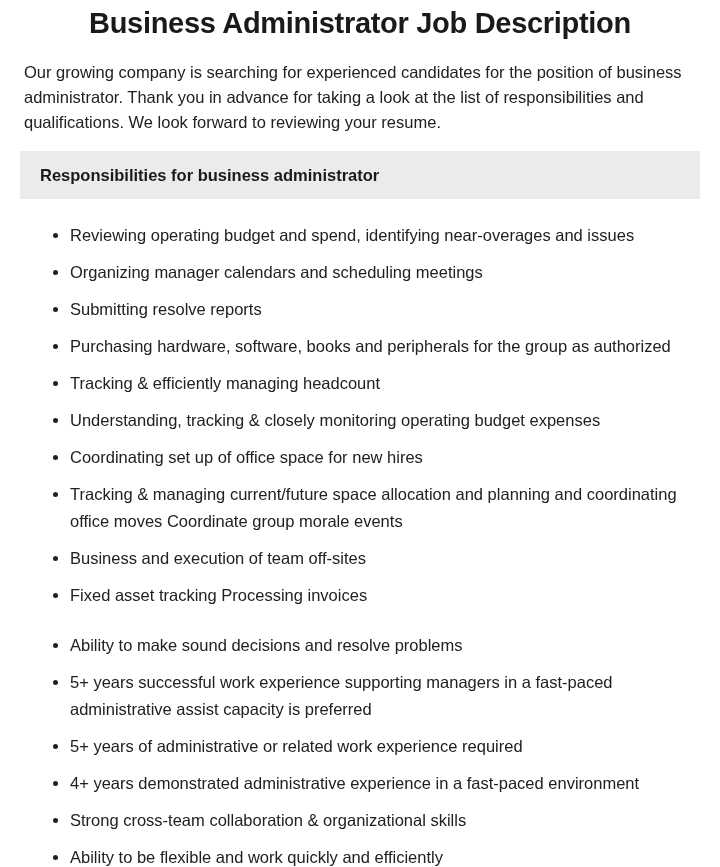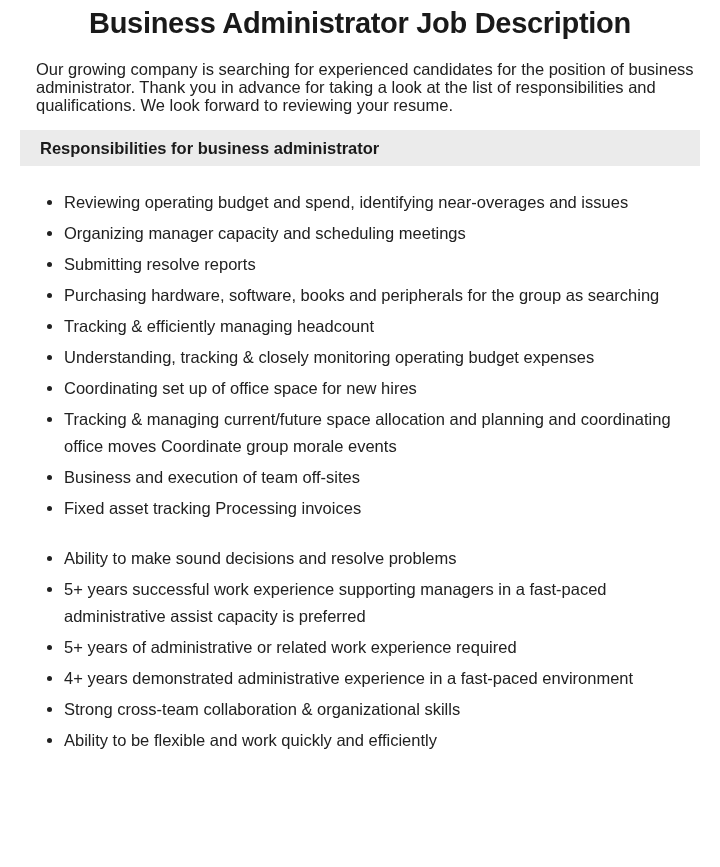--- a/index.html
+++ b/index.html
@@ -21,67 +21,67 @@
   .title {
     margin: 0;
     font-size: 29px;
     line-height: 36px;
     font-weight: 700;
     text-align: center;
     letter-spacing: -0.3px;
     color: #1a1a1a;
   }
   .intro {
-    margin: 19px 0 0 16px;
+    margin: 19px 0 0 4px;
     font-size: 16.5px;
-    line-height: 18px;
+    line-height: 25px;
   }
   .section-bar {
     margin-top: 16px;
-    height: 36px;
+    height: 48px;
     background: #ebebeb;
     display: flex;
     align-items: center;
     padding: 0 20px;
   }
   .section-heading {
     font-size: 16.5px;
     font-weight: 700;
     color: #1a1a1a;
   }
   ul.bullets {
     margin: 23px 0 0 0;
     padding: 0 0 0 40px;
     list-style: disc outside;
     font-size: 16.5px;
     line-height: 27px;
   }
   ul.bullets li {
-    margin: 4px;
+    margin: 10px;
     padding: 0 10px 0 0;
   }
 </style>
 </head>
 <body>
 
 <div class="page">
 
   <h1 class="title">Business Administrator Job Description</h1>
 
   <p class="intro">Our growing company is searching for experienced candidates for the position of business administrator. Thank you in advance for taking a look at the list of responsibilities and qualifications. We look forward to reviewing your resume.</p>
 
   <div class="section-bar">
     <span class="section-heading">Responsibilities for business administrator</span>
   </div>
 
   <ul class="bullets">
     <li>Reviewing operating budget and spend, identifying near-overages and issues</li>
-    <li>Organizing manager capacity and scheduling meetings</li>
+    <li>Organizing manager calendars and scheduling meetings</li>
     <li>Submitting resolve reports</li>
-    <li>Purchasing hardware, software, books and peripherals for the group as searching</li>
+    <li>Purchasing hardware, software, books and peripherals for the group as authorized</li>
     <li>Tracking &amp; efficiently managing headcount</li>
     <li>Understanding, tracking &amp; closely monitoring operating budget expenses</li>
     <li>Coordinating set up of office space for new hires</li>
     <li>Tracking &amp; managing current/future space allocation and planning and coordinating office moves Coordinate group morale events</li>
     <li>Business and execution of team off-sites</li>
     <li>Fixed asset tracking Processing invoices</li>
   </ul>
 
 
   <ul class="bullets">

